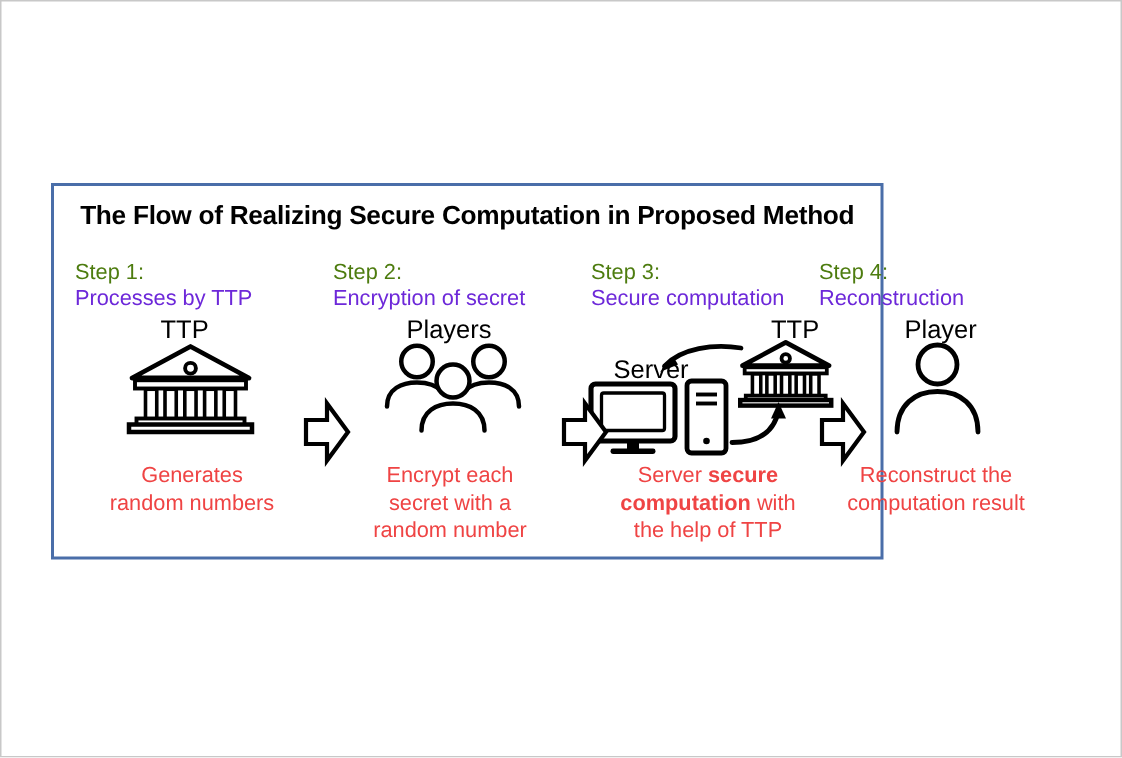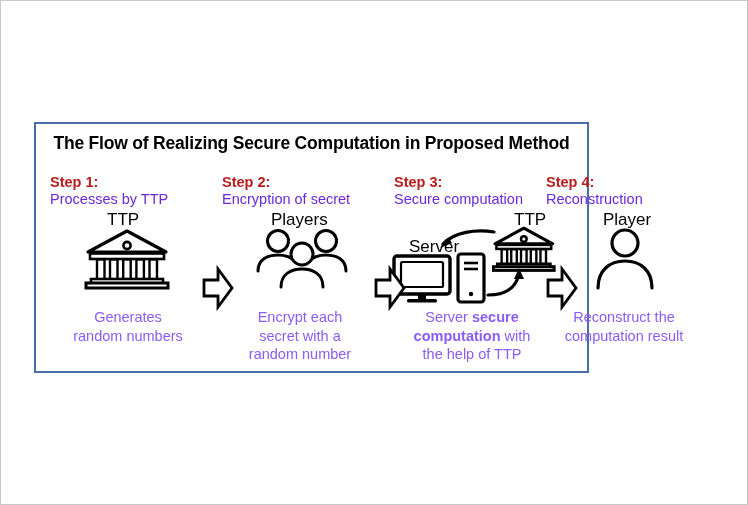--- a/index.html
+++ b/index.html
@@ -38,22 +38,22 @@
     color: #000000;
     letter-spacing: -0.2px;
   }
   .step-col {
     position: absolute;
     top: 50px;
     width: 168px;
   }
   .step-head {
     font-size: 14.5px;
-    font-weight: bold;
-    color: #b91c1c;
+    font-weight: normal;
+    color: #4d7c0f;
     line-height: 1.18;
     text-align: left;
     padding-left: 6px;
   }
   .step-sub {
     font-size: 14.5px;
     font-weight: normal;
     color: #6d28d9;
     line-height: 1.18;
     text-align: left;
@@ -62,21 +62,21 @@
   }
   .icon-area {
     position: relative;
     height: 96px;
     margin-top: 4px;
   }
   .caption {
     font-size: 14.5px;
     line-height: 1.28;
     text-align: center;
-    color: #8b5cf6;
+    color: #ef4444;
   }
   .caption b { font-weight: bold; }
 
   
   #col1 { left: 8px; }
   #col2 { left: 180px; }
   #col3 { left: 352px; }
   #col4 { left: 504px; }
 
   

